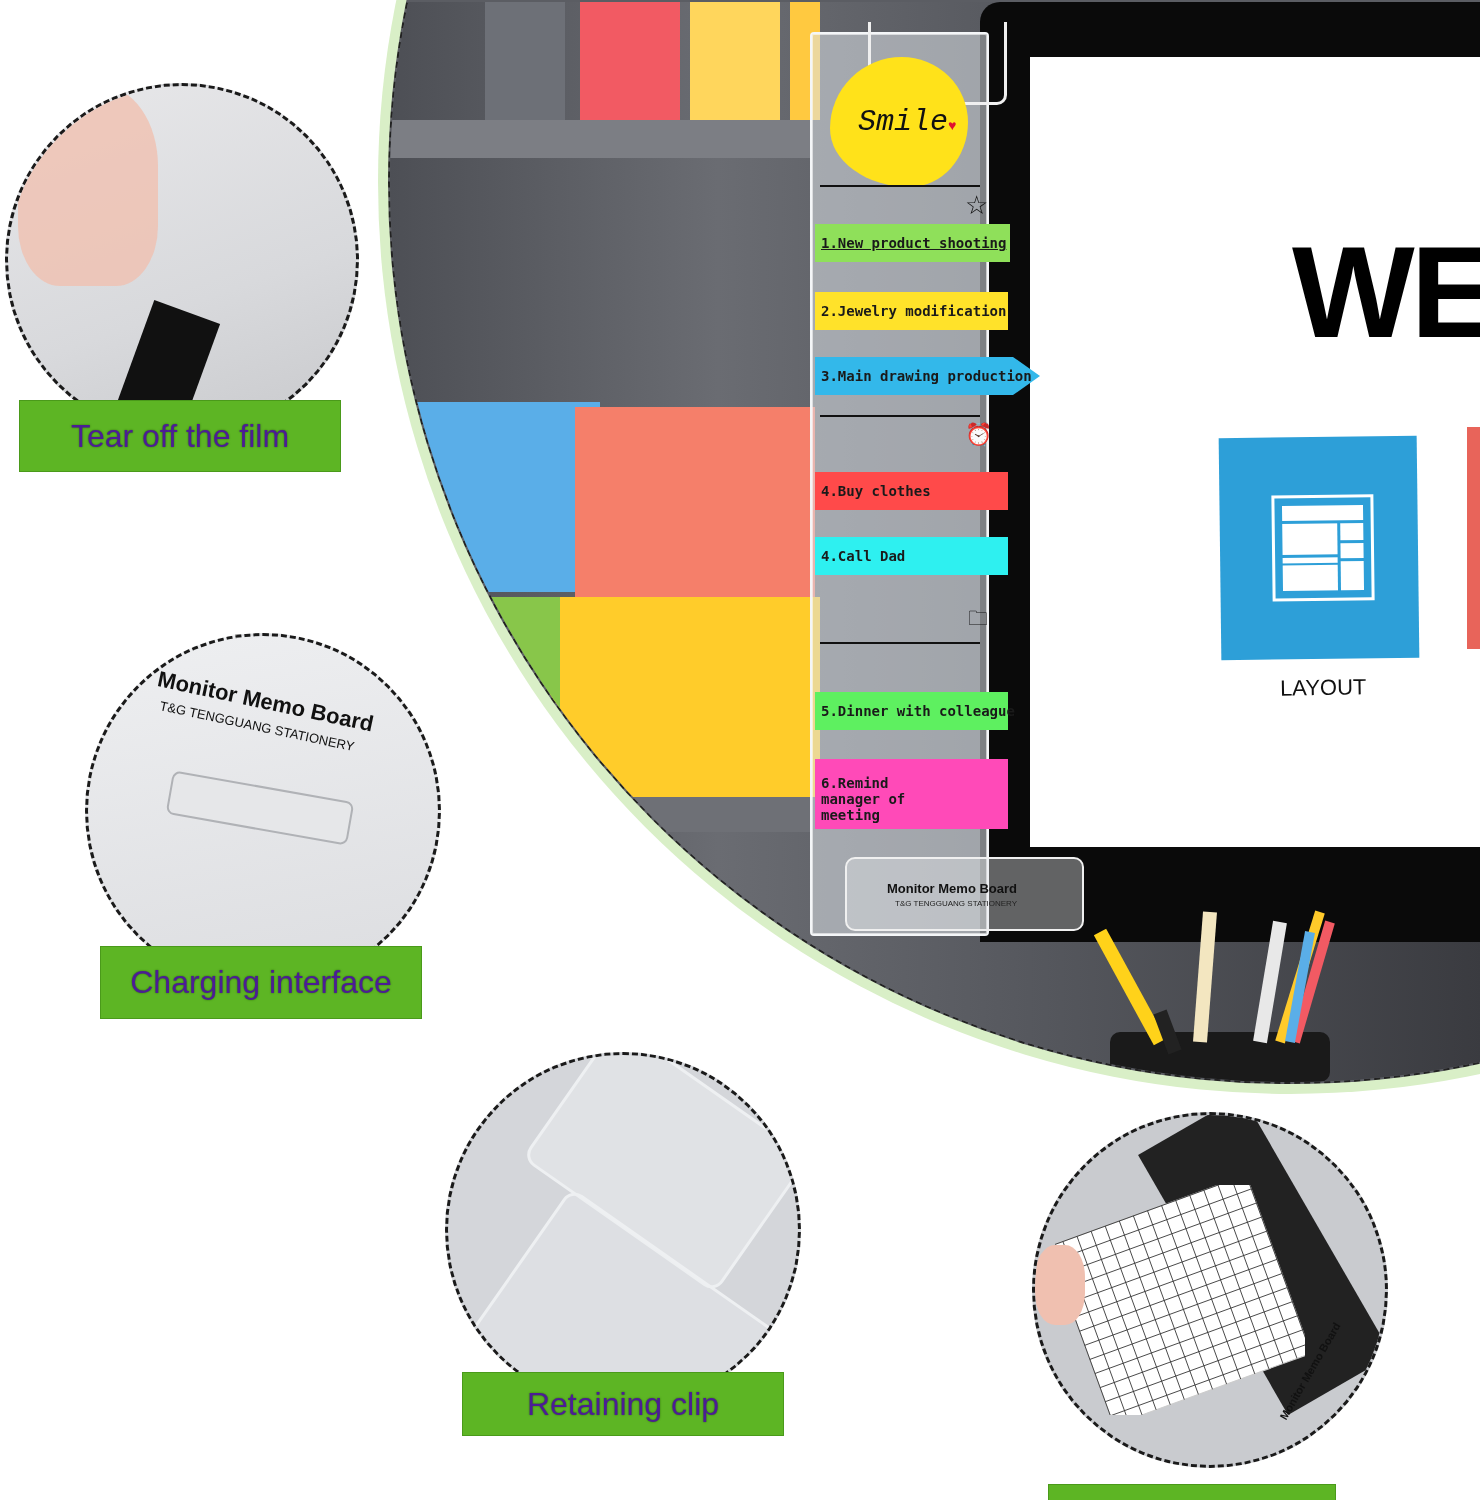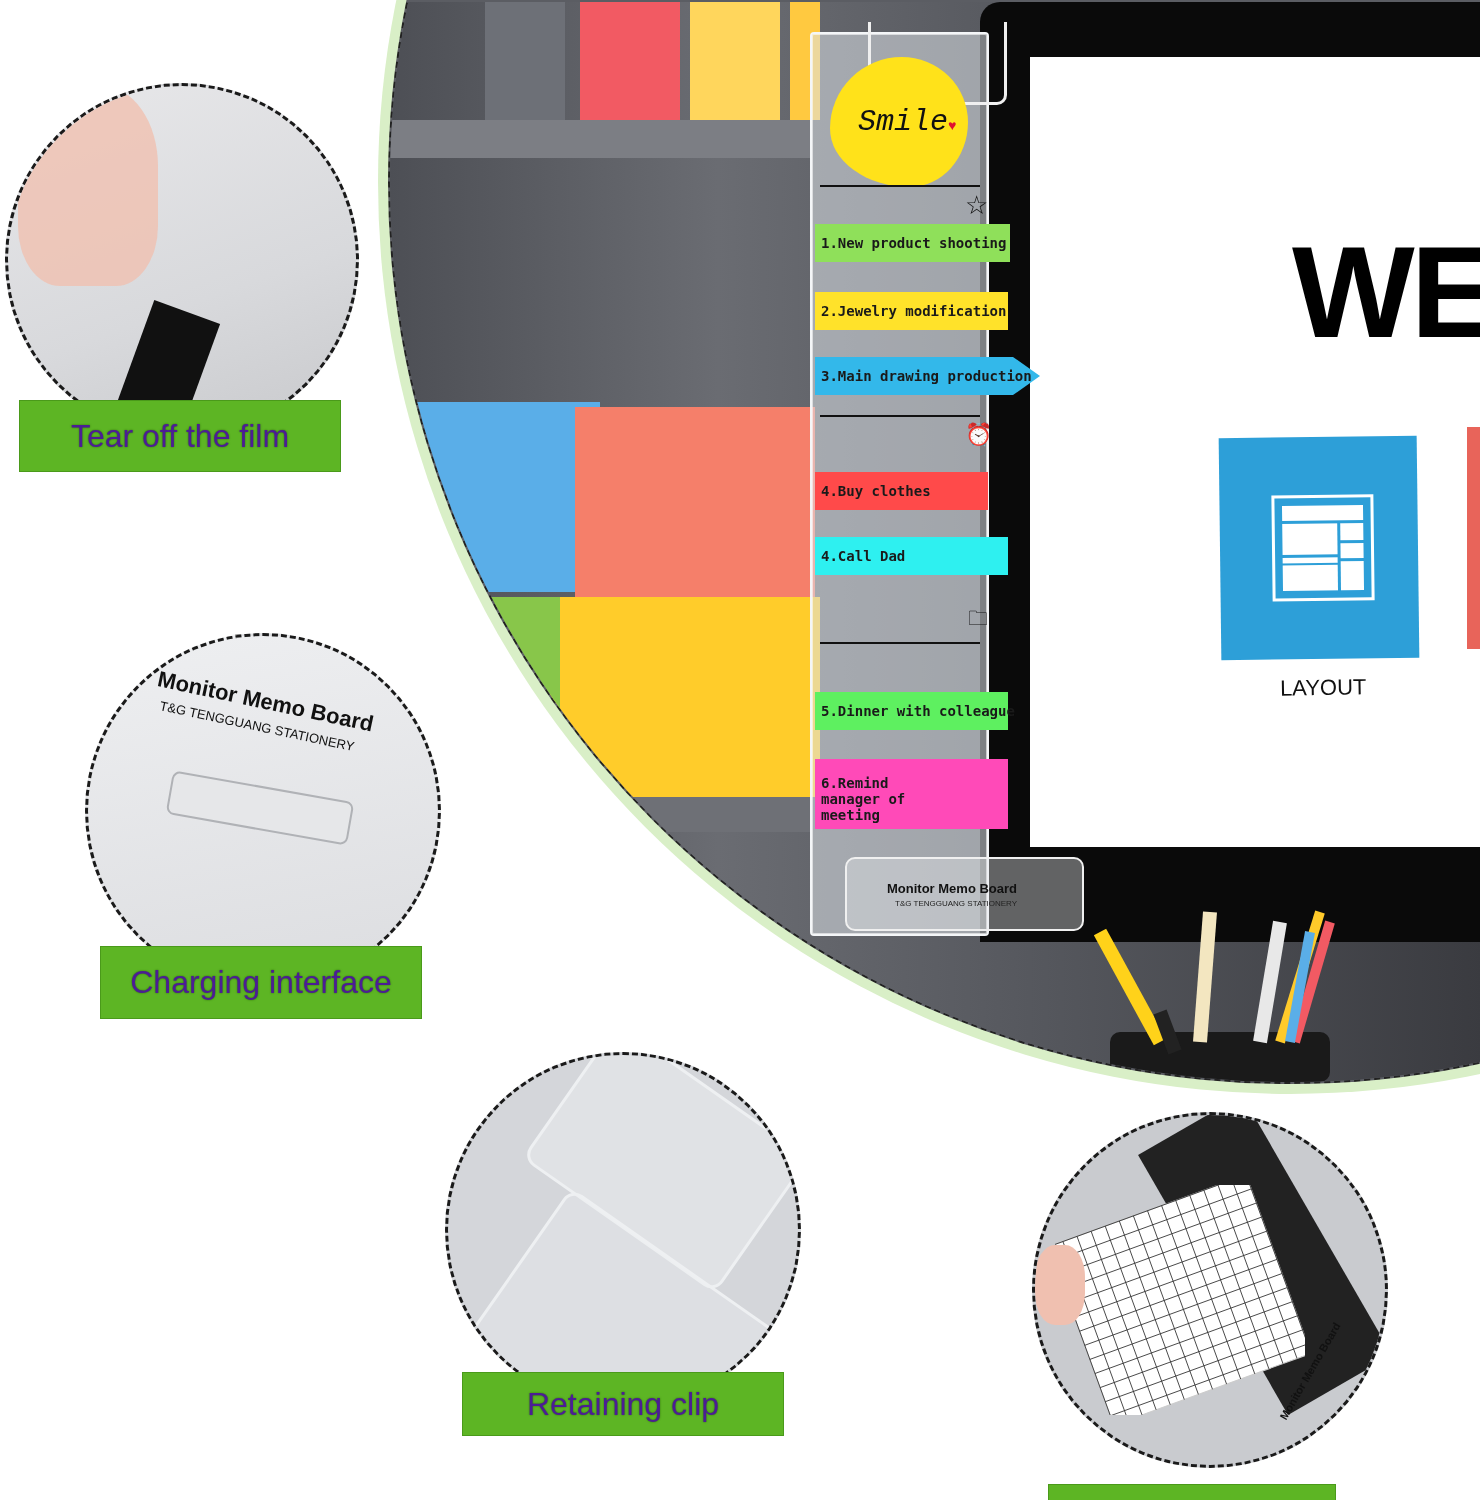--- a/index.html
+++ b/index.html
@@ -74,26 +74,26 @@
 
     <div class="memo"></div>
     <div class="clip-top"></div>
 
     <div class="smile">
       <div class="smile-text"><span>Smile</span><span class="heart">♥</span></div>
     </div>
     <div class="rule" style="top:183px;"></div>
     <div class="icon" style="left:575px;top:188px;font-size:26px;color:#111;">☆</div>
 
-    <div class="note" style="top:222px;width:195px;background:#8fe05a;">1.New product shooting</div>
+    <div class="note" style="top:222px;width:195px;background:#8fe05a;text-decoration:underline;">1.New product shooting</div>
     <div class="note" style="top:290px;width:193px;background:#ffe22a;">2.Jewelry modification</div>
     <div class="note" style="top:355px;width:225px;background:#33b8ea;clip-path:polygon(0 0,88% 0,100% 50%,88% 100%,0 100%);">3.Main drawing production</div>
     <div class="rule" style="top:413px;"></div>
     <div class="icon" style="left:575px;top:420px;font-size:22px;color:#111;">⏰</div>
-    <div class="note" style="top:470px;width:173px;background:#ff4a4a;">4.Buy clothes</div>
+    <div class="note" style="top:470px;width:193px;background:#ff4a4a;">4.Buy clothes</div>
     <div class="note" style="top:535px;width:193px;background:#2ef0f0;">4.Call Dad</div>
     <div class="icon" style="left:578px;top:602px;font-size:20px;color:#111;">🗀</div>
     <div class="rule" style="top:640px;"></div>
     <div class="note" style="top:690px;width:193px;background:#5ef060;">5.Dinner with colleague</div>
     <div class="note" style="top:757px;width:193px;height:70px;background:#ff4ab8;white-space:normal;align-items:flex-start;padding-top:16px;padding-right:60px;">6.Remind manager of meeting</div>
 
     <div class="tray">
       <div class="tray-title">Monitor Memo Board</div>
       <div class="tray-sub">T&amp;G TENGGUANG STATIONERY</div>
     </div>

